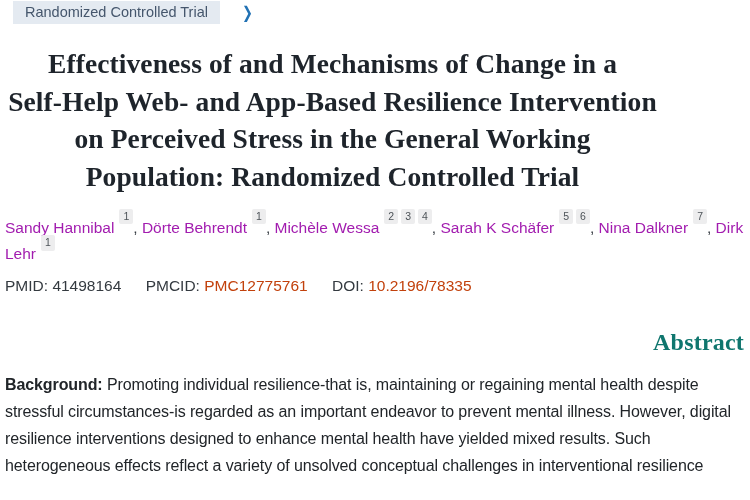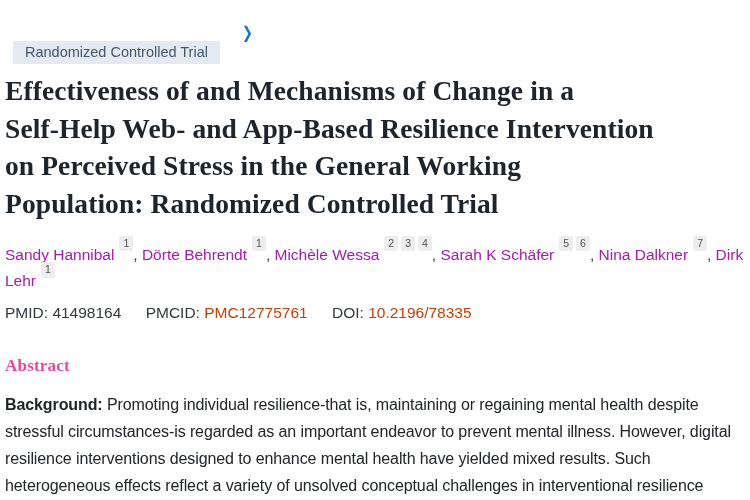--- a/index.html
+++ b/index.html
@@ -14,41 +14,41 @@
   
   .header-row{
     display:flex; align-items:center;
     margin-left:9px; padding-top:1px;
     font-size:14.5px;
   }
   .badge{
     background:#e4eaf1; color:#45566c;
     padding:3px 12px 4px 12px;
     white-space:nowrap;
-    margin-top:40px;
   }
   .chevron{
     color:#2272b4; font-size:13px; font-weight:700;
     margin:0 9px 0 22px;
     transform:scaleY(1.25);
     display:inline-block;
   }
   .citation{ color:#5f6368; white-space:nowrap; }
   .citation a{ color:#2272b4; text-decoration:none; }
 
   
   h1.title{
     font-family:"Liberation Serif","DejaVu Serif",serif;
     font-weight:700;
     font-size:27.5px;
     line-height:1.37;
     color:#1e242b;
     max-width:655px;
-    margin:8px 0 0 1px;
+    margin:21px 0 0 1px;
     letter-spacing:0.1px;
+    text-align:center;
   }
 
   
   .authors{
     margin:19px 0 0 1px;
     font-size:15.5px;
     line-height:1.72;
     color:#343a40;
   }
   .authors a{ color:#a21caf; text-decoration:none; }
@@ -91,24 +91,25 @@
     font-size:15.5px;
     color:#343a40;
   }
   .identifiers .group{ margin-right:20px; }
   .identifiers a{ color:#c2410c; text-decoration:none; }
 
   
   h2.abstract-heading{
     font-family:"Liberation Serif","DejaVu Serif",serif;
     font-weight:700;
-    font-size:17px;
-    color:#ec4899;
+    font-size:24px;
+    color:#0f766e;
     margin:34px 0 0 1px;
     letter-spacing:0.2px;
+    text-align:right;
   }
   .abstract-body{
     margin:15px 0 0 1px;
     font-size:16px;
     line-height:1.69;
     color:#212529;
     letter-spacing:-0.1px;
     max-width:744px;
   }
   .abstract-body b{ font-weight:700;margin-top:36px; }

